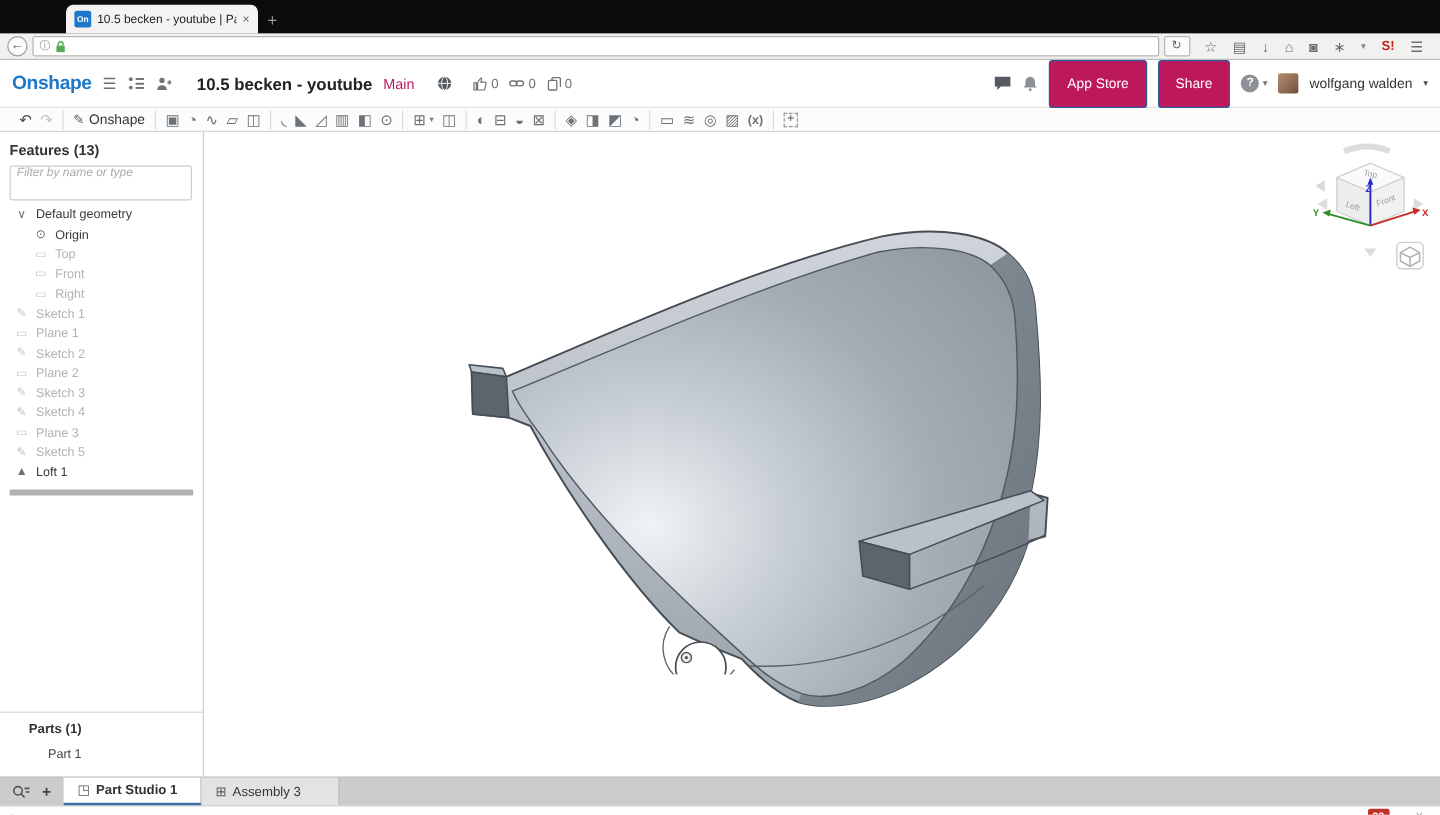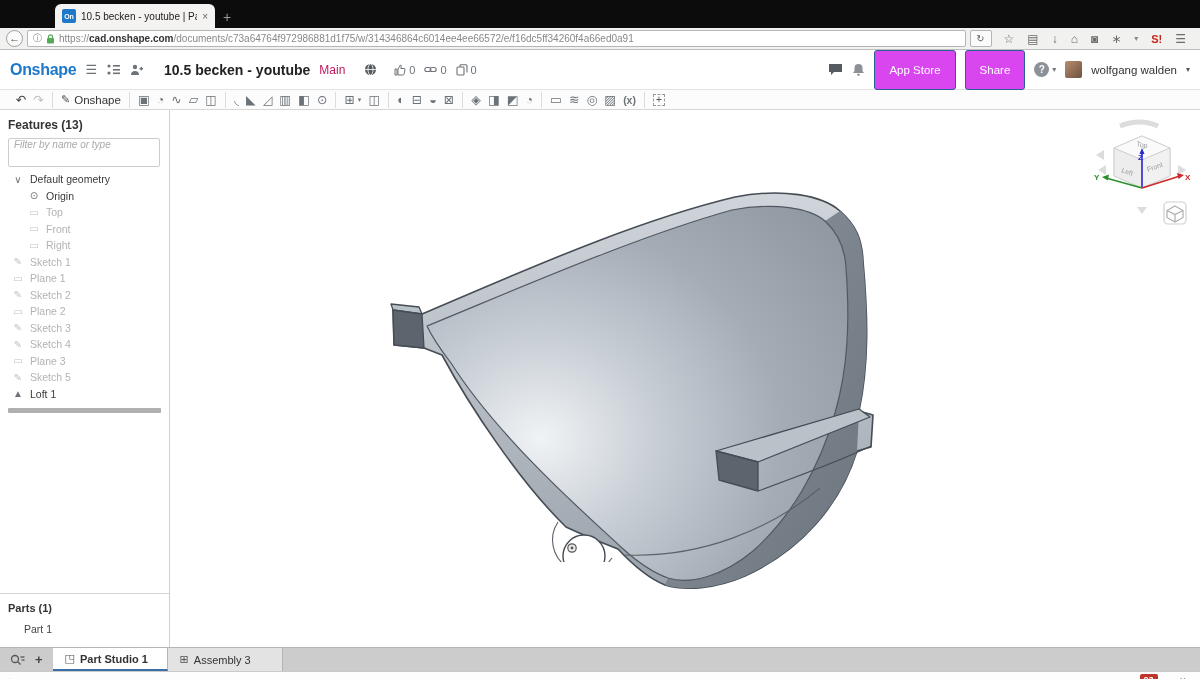--- a/index.html
+++ b/index.html
@@ -41,21 +41,21 @@
 
   
   .osheader { height:40px; background:#fff; border-bottom:1px solid #e2e2e2;
               display:flex; align-items:center; padding:0 10px; gap:9px; }
   .oslogo { color:#1d78c9; font-weight:bold; font-size:16px; letter-spacing:-0.3px; }
   .hicon { color:#6d7378; font-size:13px; }
   .doctitle { font-weight:bold; font-size:14px; color:#222; margin-left:12px; }
   .wsname { color:#be185d; font-size:12px; }
   .cnt { display:flex; align-items:center; gap:3px; color:#6d7378; font-size:11px; }
   .spacer { flex:1; }
-  .hbtn { background:#d946ef; color:#fff; border:1px solid #2a5f96; border-radius:3px;
+  .hbtn { background:#be185d; color:#fff; border:1px solid #2a5f96; border-radius:3px;
           padding:13px 14px; font-size:11.5px; }
   .helpq { width:15px; height:15px; border-radius:50%; background:#8b9197; color:#fff;
            font-size:10px; font-weight:bold; text-align:center; line-height:15px; }
   .avatar { width:17px; height:17px; border-radius:2px;
             background:linear-gradient(135deg,#b98d6e,#6e5140); }
   .uname { font-size:11.5px; color:#333; }
 
   
   .ftoolbar { height:20px; background:#fcfcfc; border-bottom:1px solid #d6d6d6;
               display:flex; align-items:center; padding:0 8px; }
@@ -77,21 +77,21 @@
   .filterbox { margin:2px 8px 4px; height:29px; border:1px solid #ccc; border-radius:2px;
                font-size:10px; font-style:italic; color:#aaa; padding:0 5px; width:152px; }
   .ftree { flex:0 0 auto; }
   .frow { display:flex; align-items:center; gap:6px; height:16.5px; padding-left:12px; font-size:10.5px; color:#3a3a3a; }
   .frow.ind { padding-left:28px; }
   .frow.muted { color:#b3b3b3; }
   .frow .fic { width:12px; text-align:center; font-size:10px; color:#6d7378; }
   .frow.muted .fic { color:#c3c3c3; }
   .rollback { height:5px; background:#b0b0b0; margin:6px 8px 0 8px; border-radius:1px; }
   .panelfill { flex:1; }
-  .parts { border-top:1px solid #d6d6d6; padding:8px 0 10px; }
+  .parts { border-top:1px solid #d6d6d6; padding:8px 16px 10px; }
   .parts .pt { font-weight:bold; color:#333; padding:0 8px 6px; }
   .parts .prow { padding-left:24px; color:#444; font-size:10.5px; height:17px; display:flex; align-items:center; gap:5px; }
 
   .canvas { position:relative; flex:1; background:#fff; overflow:hidden; }
   .viewcube { position:absolute; top:8px; right:8px; }
 
   
   .bottombar { height:24px; background:#ccc; border-top:1px solid #b5b5b5; display:flex; align-items:flex-end; }
   .bb-icons { display:flex; align-items:center; gap:10px; padding:0 10px 4px; color:#555; }
   .bb-plus { font-size:13px; color:#444; font-weight:bold; }
@@ -123,21 +123,20 @@
 </div>
 
 <div class="navbar">
   <span class="backbtn">←</span>
   <div class="urlbar">
     <span class="info">ⓘ</span>
     <svg class="lock" viewBox="0 0 9 10">
       <rect x="1" y="4" width="7" height="5.5" rx="1" fill="#57a957"></rect>
       <path d="M2.5 4 V2.8 a2 2 0 0 1 4 0 V4" fill="none" stroke="#57a957" stroke-width="1.3"></path>
     </svg>
-    <span class="urltxt"><span>https://</span><b>cad.onshape.com</b><span>/documents/c73a64764f972986881d1f75/w/314346864c6014ee4ee66572/e/f16dc5ff34260f4a66ed0a91</span></span>
   </div>
   <span class="reload">↻</span>
   <div class="navicons" id="navicons">
       <span class="ni">☆</span>
       <span class="ni">▤</span>
       <span class="ni">↓</span>
       <span class="ni">⌂</span>
       <span class="ni">◙</span>
       <span class="ni">∗</span>
       <span class="ni caret">▾</span>

